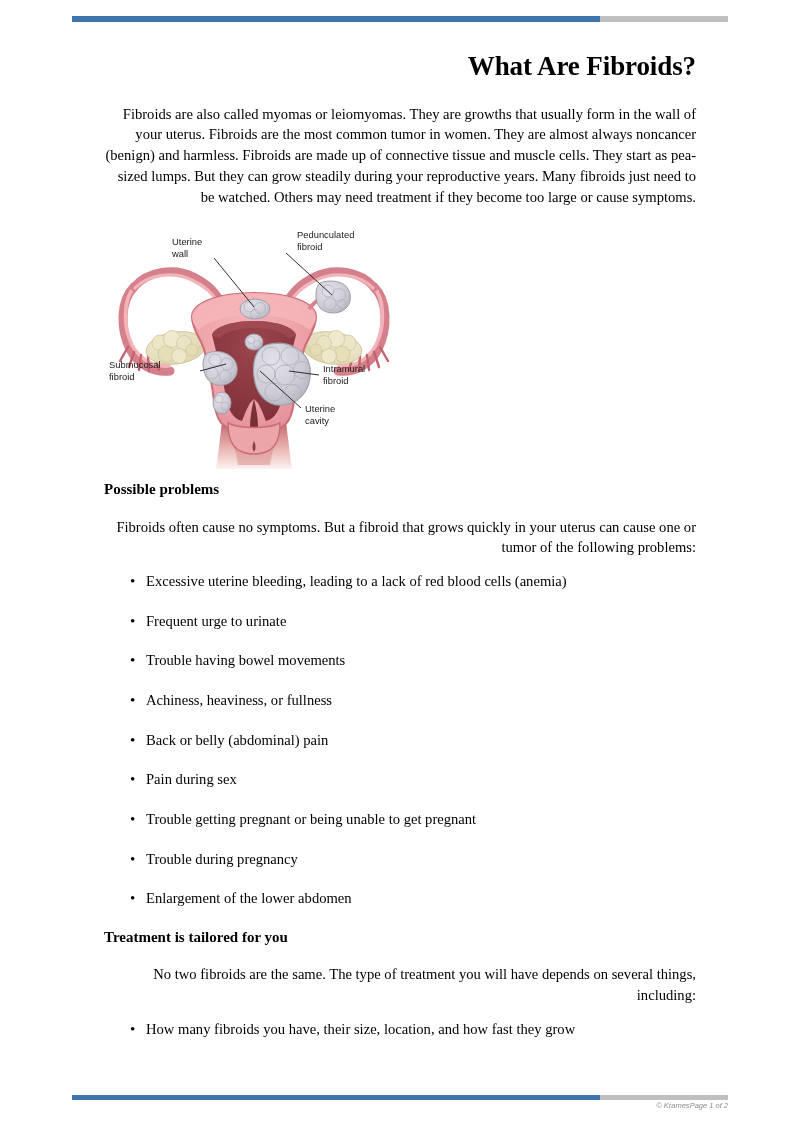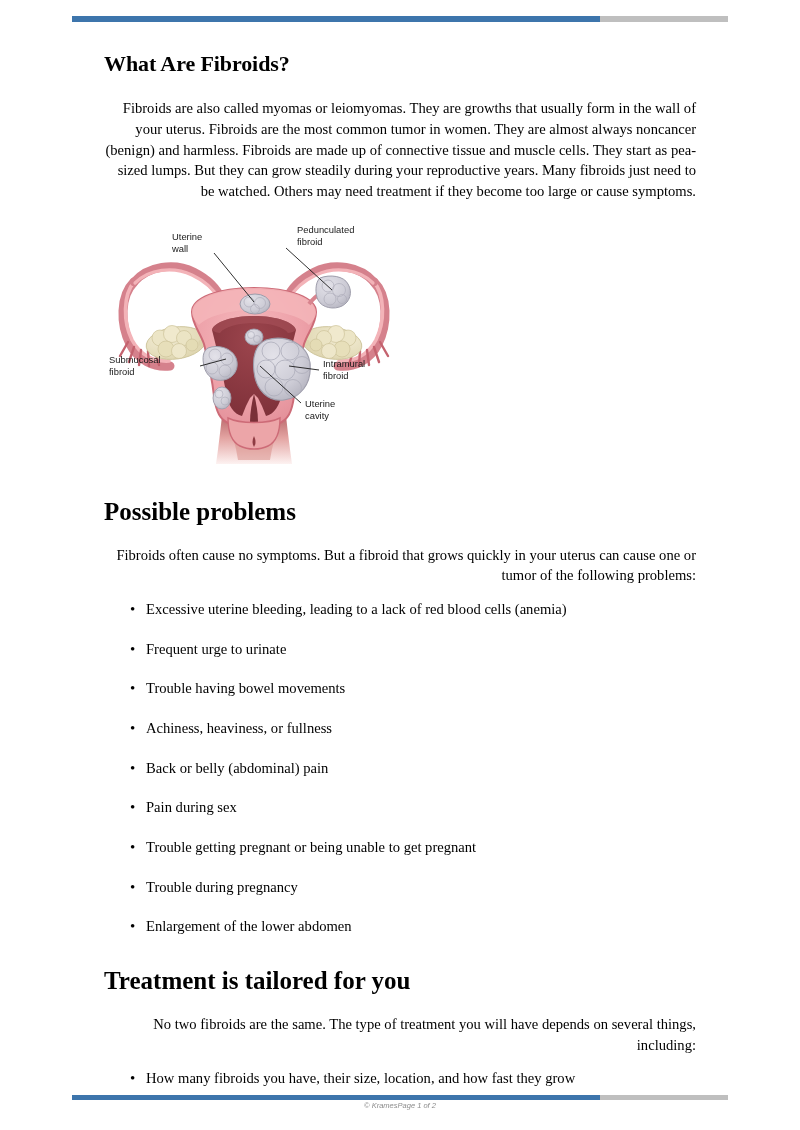--- a/index.html
+++ b/index.html
@@ -55,54 +55,55 @@
     height: 100%;
     background: #bfbfbf;
   }
 
   #footer {
     position: absolute;
     left: 72px;
     top: 1101px;
     width: 656px;
     display: flex;
-    justify-content: center;
+    justify-content: flex-end;
     font-family: "Liberation Sans", "DejaVu Sans", sans-serif;
     font-style: italic;
     font-size: 7.5px;
     color: #8c8c8c;
   }
 
   
   #content {
     position: absolute;
     left: 104px;
     top: 52px;
     width: 592px;
   }
 
   #page-title {
-    font-size: 22px;
+    font-size: 27px;
     font-weight: bold;
     margin: 0 0 22px 0;
     letter-spacing: -0.1px;
     line-height: 1.1;
+    text-align: right;
   }
 
   .body-par {
     font-size: 14.6px;
     line-height: 1.42;
     margin: 0 0 14px 0;
     text-align: right;
   }
 
   .section-heading {
-    font-size: 25px;
+    font-size: 15px;
     font-weight: bold;
-    margin: 30px 0 18px 0;
+    margin: 8px 0 18px 0;
     line-height: 1.15;
   }
 
   ul.bullets {
     list-style: none;
     margin: 10px 0 0 0;
     padding: 0;
   }
   ul.bullets li {
     font-size: 14.6px;

